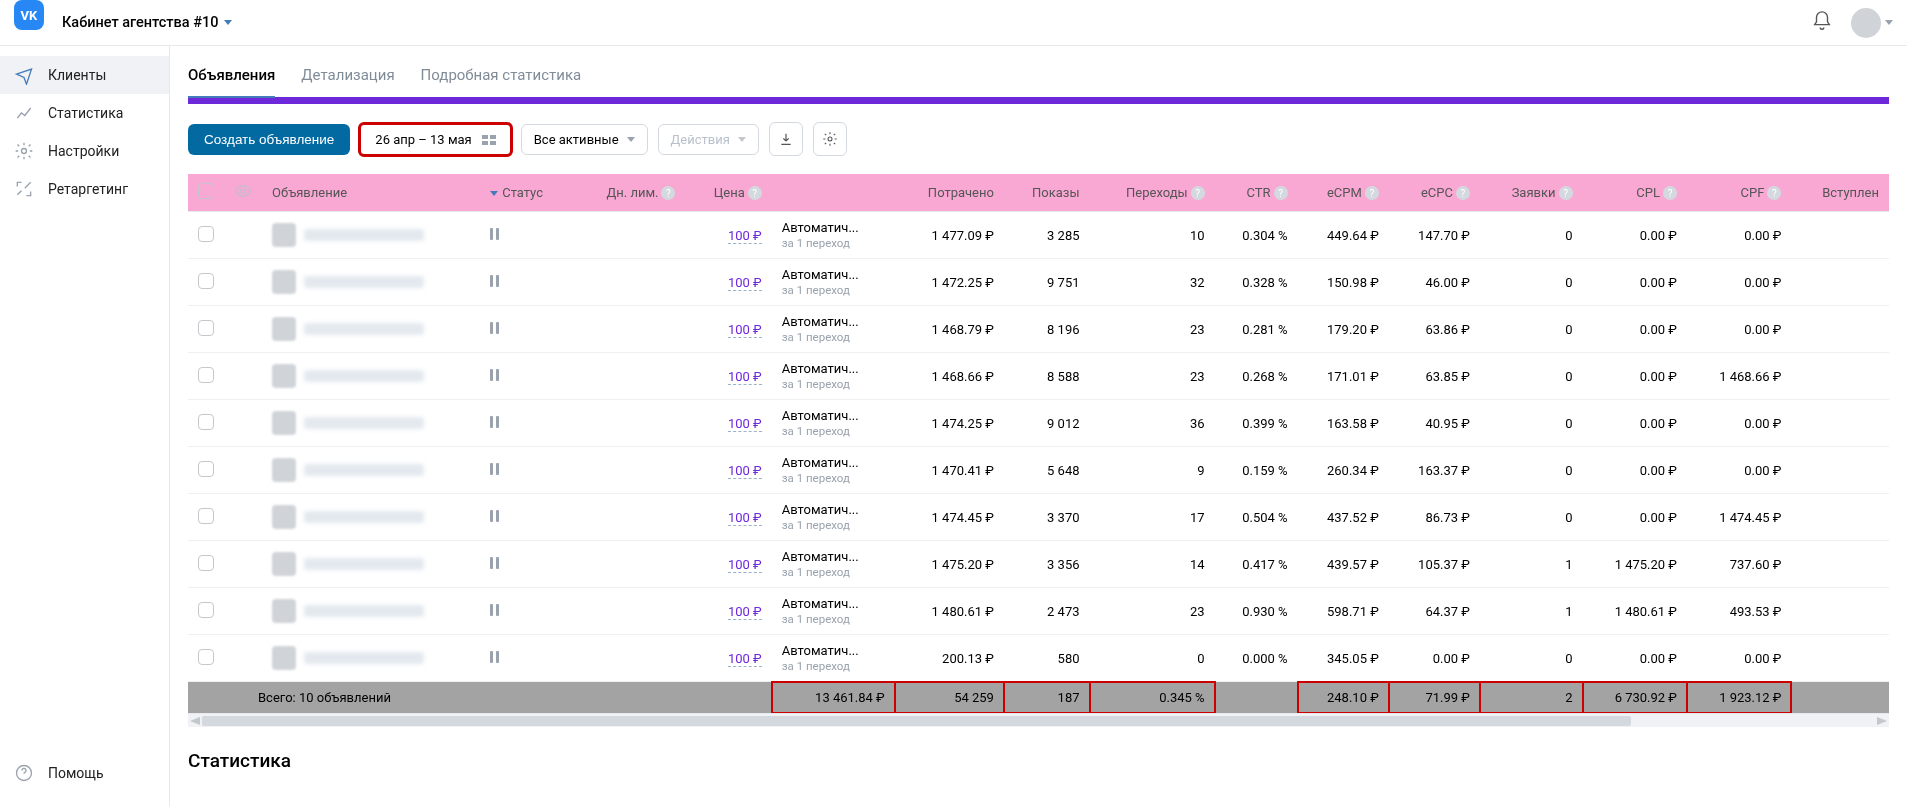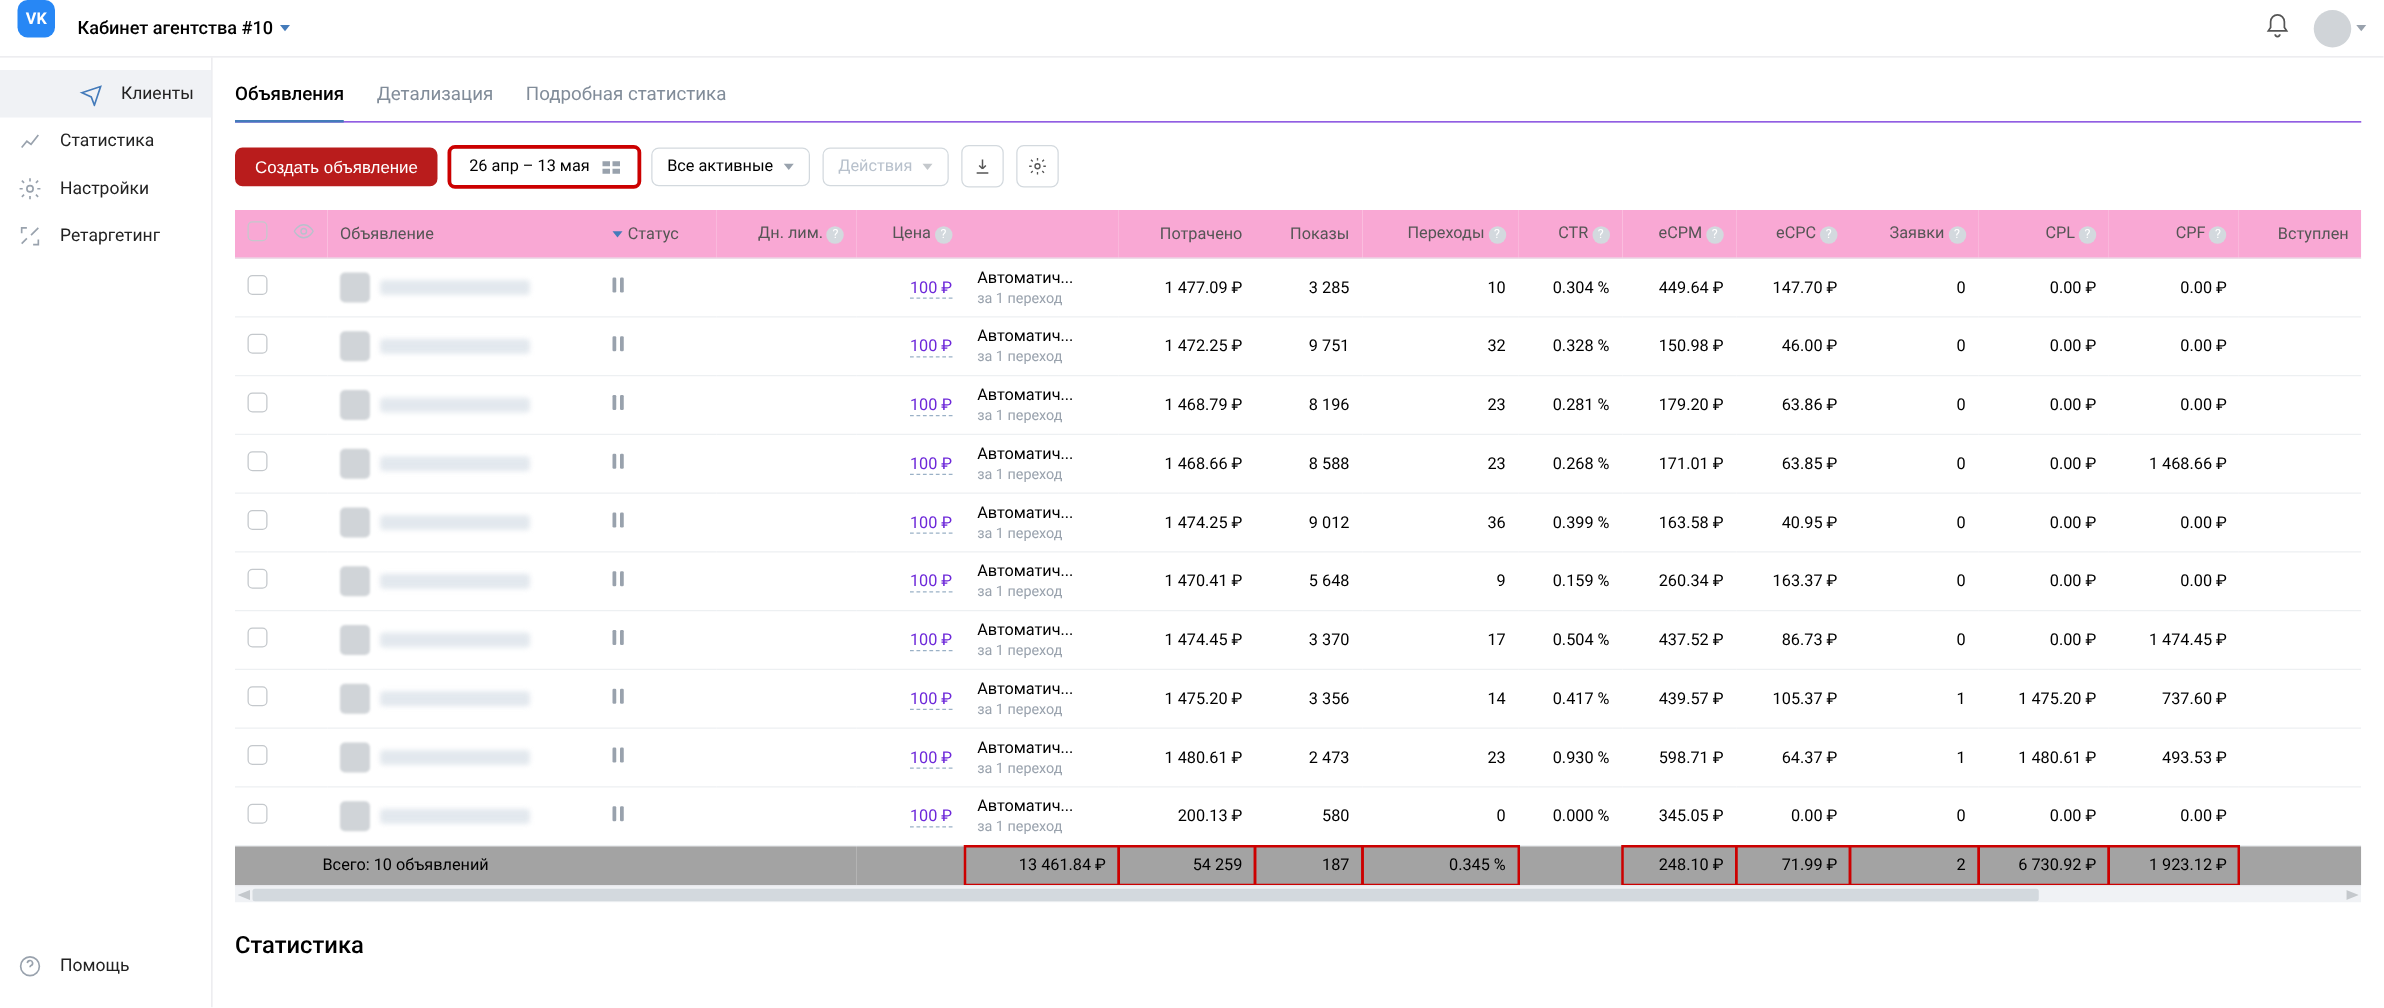--- a/index.html
+++ b/index.html
@@ -13,34 +13,34 @@
   .topbar-right { margin-left: auto; display: flex; align-items: center; gap: 18px; }
   .bell-icon svg { width: 22px; height: 22px; stroke: #555; fill: none; }
   .avatar { width: 30px; height: 30px; border-radius: 50%; background: #d0d4d8; display: inline-block; }
   .avatar-wrap { display: flex; align-items: center; gap: 4px; }
   .avatar-wrap .chevron-down { border-top-color: #99a2ad; }
 
   
   .layout { display: flex; }
   .sidebar { width: 170px; border-right: 1px solid #e7e8ec; padding-top: 10px; min-height: calc(100vh - 46px); position: relative; }
   .nav-item { display: flex; align-items: center; gap: 14px; padding: 9px 14px; font-size: 14px; color: #222; cursor: pointer; }
-  .nav-item.active { background: #f0f2f5; justify-content: flex-end; }
+  .nav-item.active { background: #f0f2f5; }
   .nav-item svg { width: 20px; height: 20px; stroke: #99a2ad; fill: none; }
   .nav-item.active svg { stroke: #447bba; }
   .nav-bottom { position: absolute; bottom: 14px; left: 0; right: 13px; }
 
   
   .main { flex: 1; padding: 0 18px 20px 18px; overflow: hidden; }
-  .tabs { display: flex; gap: 26px; border-bottom: 1px solid #6d28d9; margin-top: 6px; }
+  .tabs { display: flex; gap: 26px; border-bottom: 7px solid #6d28d9; margin-top: 6px; }
   .tab { padding: 14px 0 12px; font-size: 15px; color: #818c99; cursor: pointer; }
   .tab.active { color: #000; font-weight: 500; border-bottom: 2px solid #447bba; margin-bottom: -1px; }
 
   
   .toolbar { margin-top: 18px; display: flex; align-items: center; gap: 10px; }
-  .btn-primary { background: #b91c1c; color: #fff; border: none; border-radius: 6px; padding: 8px 16px; font-size: 13.5px; cursor: pointer; }
+  .btn-primary { background: #0369a1; color: #fff; border: none; border-radius: 6px; padding: 8px 16px; font-size: 13.5px; cursor: pointer; }
   .date-picker { display: flex; align-items: center; gap: 10px; padding: 7px 14px; border: 1px solid #d3d9de; border-radius: 6px; font-size: 13px; }
   .highlight-red { outline: 3px solid #c00; outline-offset: -1px; border-radius: 4px; }
   .calendar-icon { display: inline-block; width: 14px; height: 12px; position: relative; }
   .calendar-icon::before, .calendar-icon::after { content: ''; position: absolute; background: #99a2ad; }
   .calendar-icon::before { top: 2px; left: 0; width: 6px; height: 4px; box-shadow: 8px 0 #99a2ad, 0 6px #99a2ad, 8px 6px #99a2ad; }
   .select-box { display: flex; align-items: center; gap: 8px; padding: 7px 12px; border: 1px solid #d3d9de; border-radius: 6px; font-size: 13px; color: #000; }
   .select-box.disabled { color: #b8c1cc; }
   .icon-btn { width: 34px; height: 34px; border: 1px solid #d3d9de; border-radius: 6px; display: flex; align-items: center; justify-content: center; cursor: pointer; }
   .icon-btn svg { width: 16px; height: 16px; stroke: #555; fill: none; }
   .toolbar-right { margin-left: auto; }

